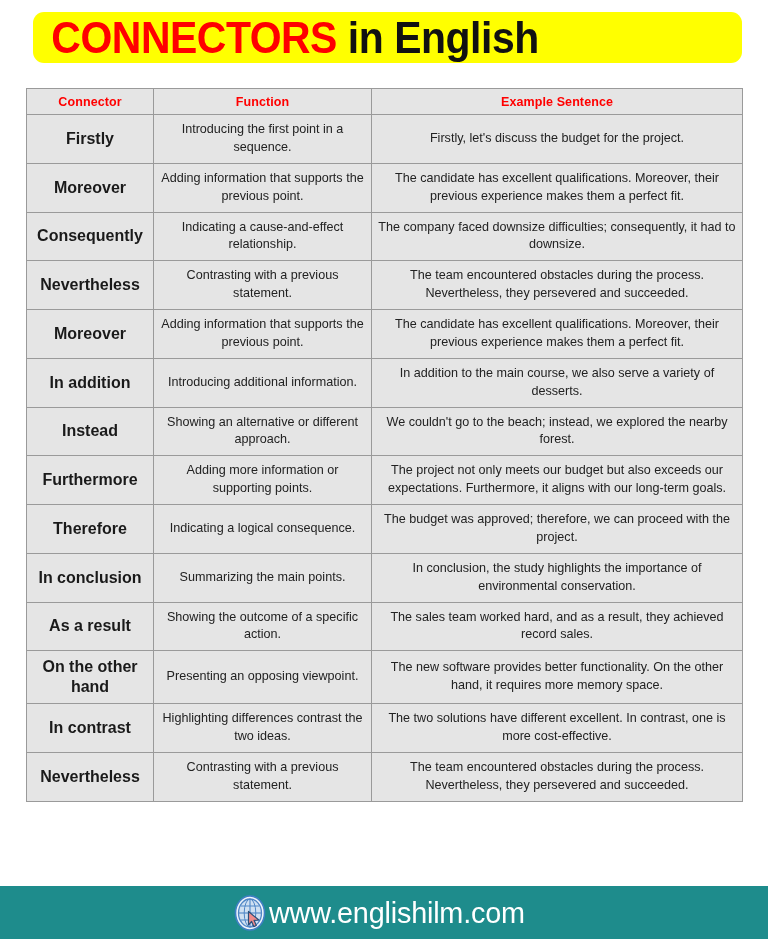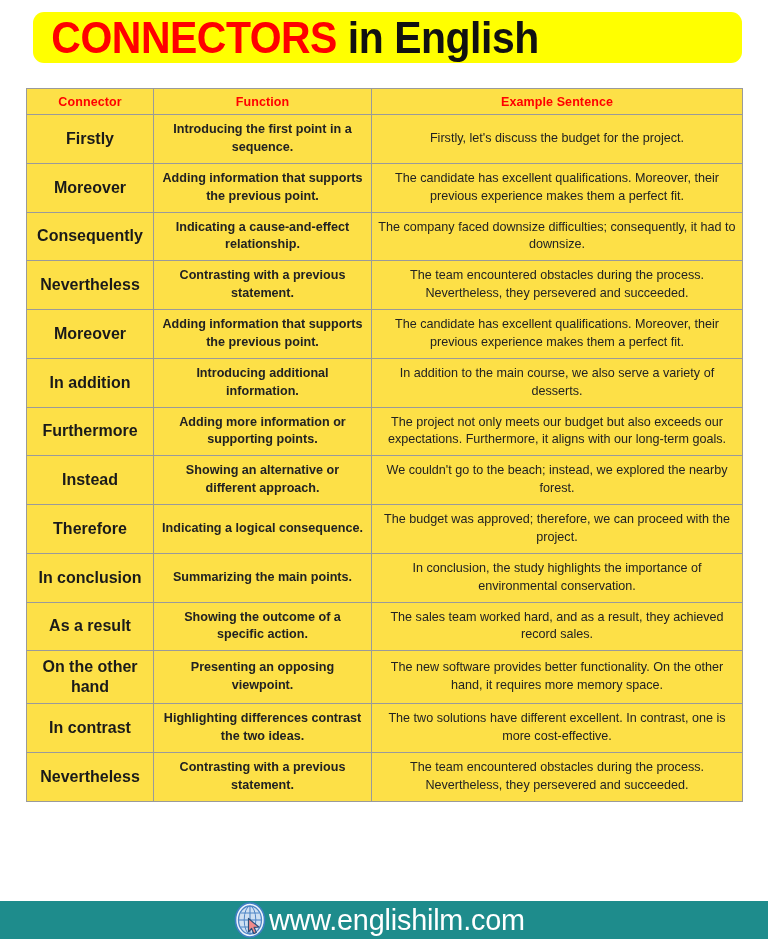--- a/index.html
+++ b/index.html
@@ -47,21 +47,21 @@
   .table-wrap {
     position: absolute;
     left: 26px;
     top: 88px;
     width: 716px;
   }
   table.connectors {
     width: 716px;
     border-collapse: collapse;
     table-layout: fixed;
-    background: #fde047;
+    background: #e5e5e5;
   }
   table.connectors col.c-connector { width: 127px; }
   table.connectors col.c-function  { width: 218px; }
   table.connectors col.c-example   { width: 371px; }
 
   table.connectors th,
   table.connectors td {
     border: 1px solid #9a9a9a;
     text-align: center;
     vertical-align: middle;
@@ -81,38 +81,38 @@
   td.cell-connector {
     font-weight: bold;
     font-size: 16px;
     color: #1a1a1a;
     line-height: 1.25;
   }
   td.cell-function {
     font-size: 12.6px;
     color: #222222;
     line-height: 1.42;
-    font-weight: bold;
+    font-weight: normal;
   }
   td.cell-example {
     font-size: 12.6px;
     color: #222222;
     line-height: 1.42;
     font-weight: normal;
     padding-left: 8px;
     padding-right: 8px;
   }
 
   
   .footer-bar {
     position: absolute;
     left: 0;
     bottom: 0;
     width: 768px;
-    height: 38px;
+    height: 53px;
     background: #1E8C8C;
     display: flex;
     align-items: center;
     justify-content: center;
     gap: 2px;
   }
   .globe-icon {
     width: 34px;
     height: 38px;
     position: relative;
@@ -177,28 +177,28 @@
           <td class="cell-connector">Moreover</td>
           <td class="cell-function">Adding information that supports the previous point.</td>
           <td class="cell-example">The candidate has excellent qualifications. Moreover, their previous experience makes them a perfect fit.</td>
         </tr>
         <tr>
           <td class="cell-connector">In addition</td>
           <td class="cell-function">Introducing additional information.</td>
           <td class="cell-example">In addition to the main course, we also serve a variety of desserts.</td>
         </tr>
         <tr>
+          <td class="cell-connector">Instead</td>
+          <td class="cell-function">Showing an alternative or different approach.</td>
+          <td class="cell-example">We couldn't go to the beach; instead, we explored the nearby forest.</td>
+        </tr>
+        <tr>
           <td class="cell-connector">Furthermore</td>
           <td class="cell-function">Adding more information or supporting points.</td>
           <td class="cell-example">The project not only meets our budget but also exceeds our expectations. Furthermore, it aligns with our long-term goals.</td>
-        </tr>
-        <tr>
-          <td class="cell-connector">Instead</td>
-          <td class="cell-function">Showing an alternative or different approach.</td>
-          <td class="cell-example">We couldn't go to the beach; instead, we explored the nearby forest.</td>
         </tr>
         <tr>
           <td class="cell-connector">Therefore</td>
           <td class="cell-function">Indicating a logical consequence.</td>
           <td class="cell-example">The budget was approved; therefore, we can proceed with the project.</td>
         </tr>
         <tr>
           <td class="cell-connector">In conclusion</td>
           <td class="cell-function">Summarizing the main points.</td>
           <td class="cell-example">In conclusion, the study highlights the importance of environmental conservation.</td>

